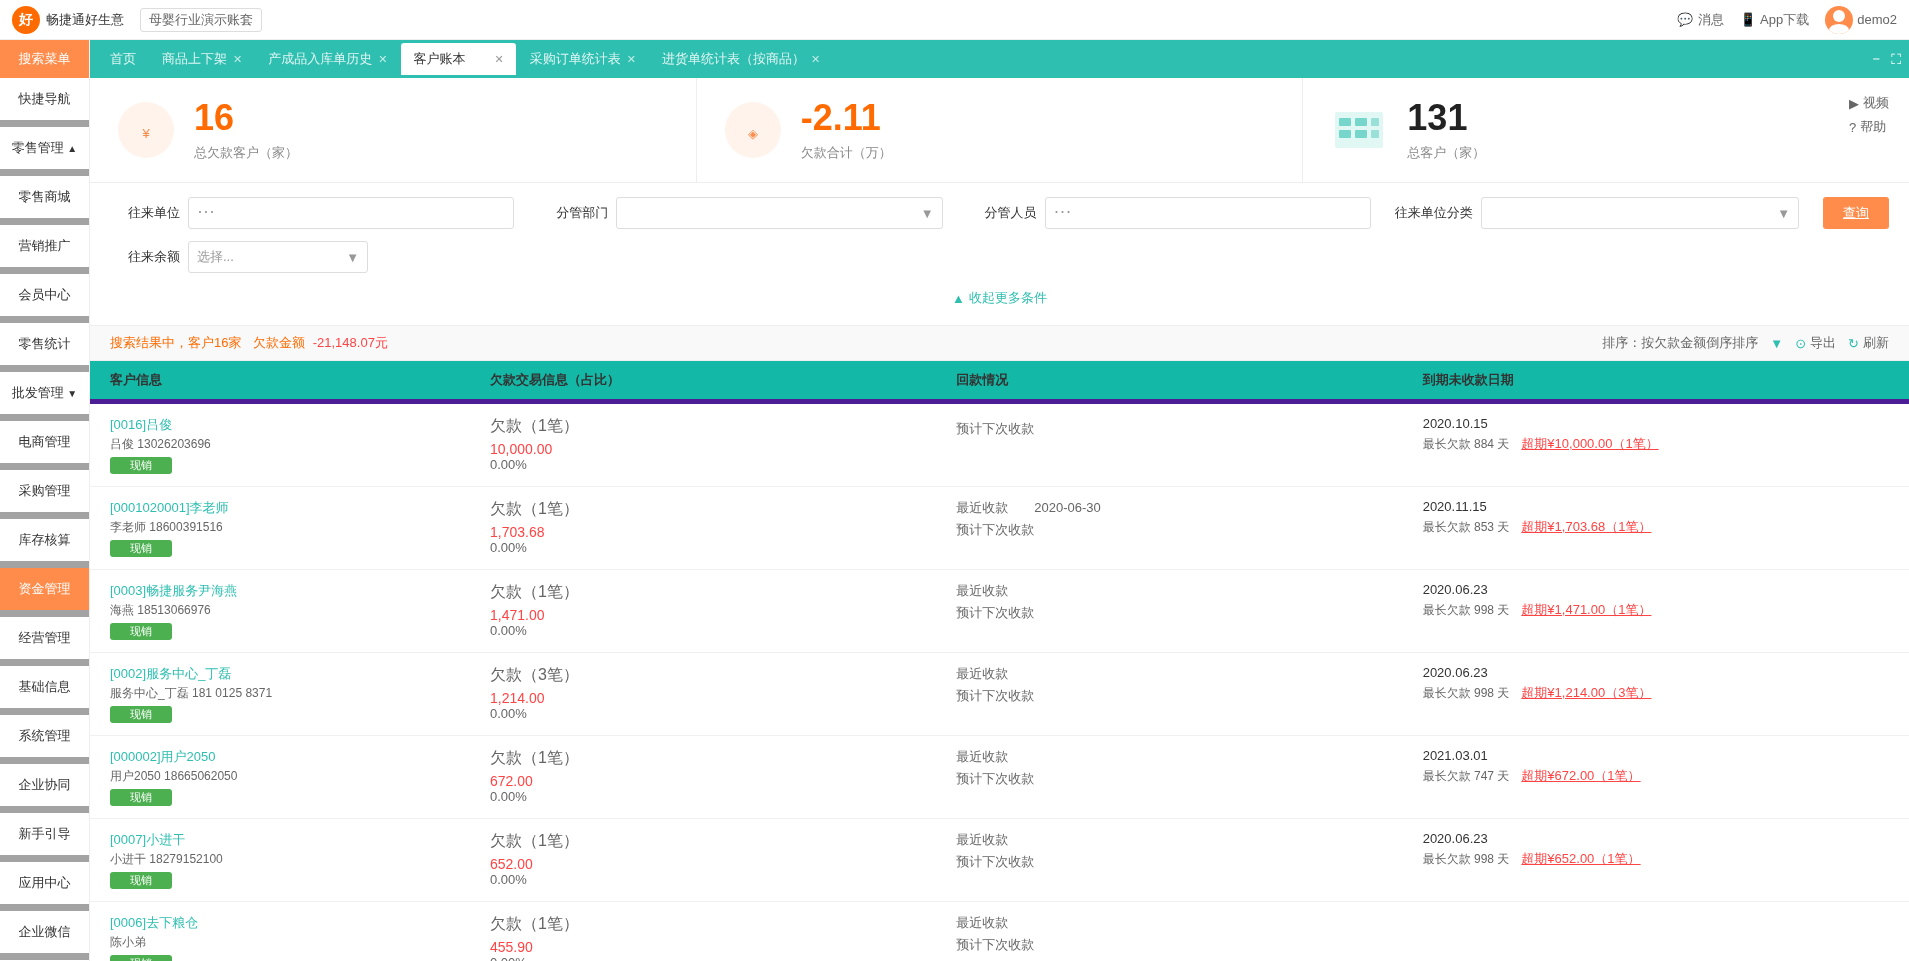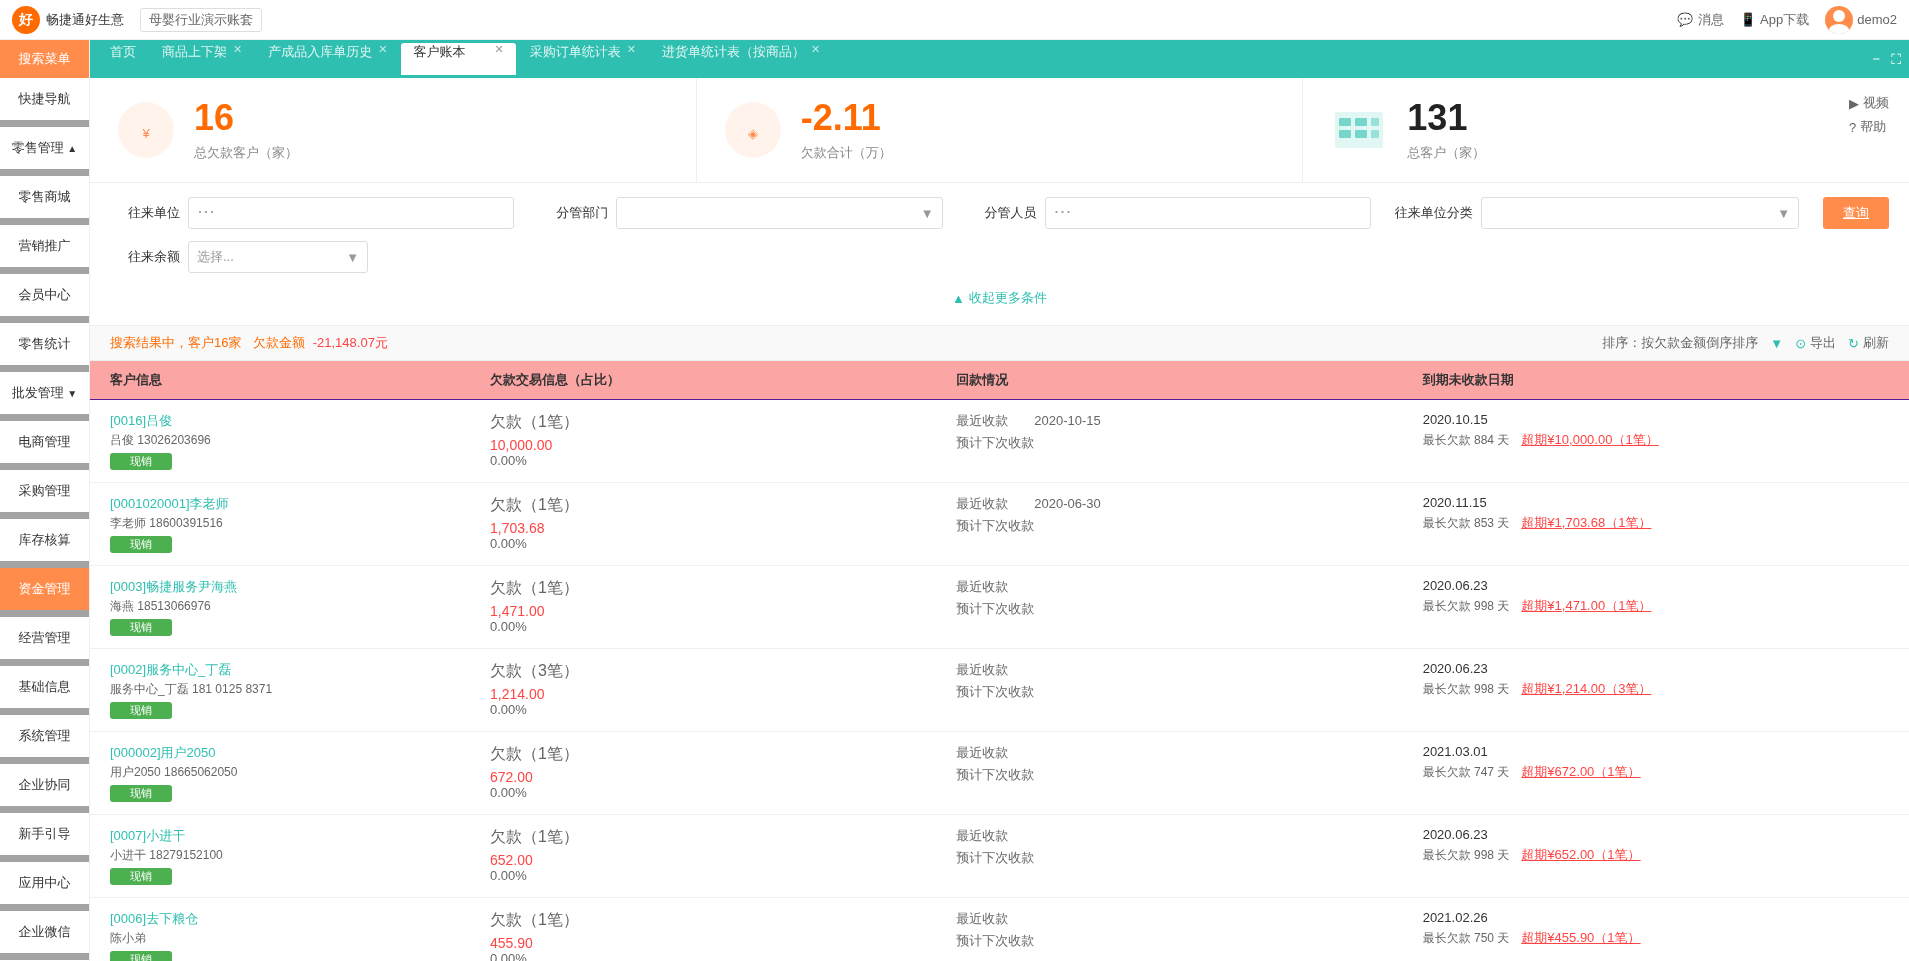--- a/index.html
+++ b/index.html
@@ -24,21 +24,21 @@
     .sidebar-search { padding: 10px 8px; background: #ff8c4b; color: #fff; text-align: center; font-size: 13px; cursor: pointer; }
     .sidebar-nav-item { padding: 12px 8px; text-align: center; color: #333; cursor: pointer; border-bottom: 7px solid #a3a3a3; font-size: 13px; white-space: nowrap; }
     .sidebar-nav-item.active { background: #ff8c4b; color: #fff; }
     .sidebar-nav-item .arrow { font-size: 10px; }
 
     
     .content-area { flex: 1; display: flex; flex-direction: column; overflow: hidden; }
 
     
     .tab-bar { height: 38px; background: #2ebfb0; display: flex; align-items: center; padding: 0 8px; gap: 2px; flex-shrink: 0; position: relative; }
-    .tab-item { height: 32px; padding: 0 12px; display: flex; gap: 6px; cursor: pointer; font-size: 13px; color: rgba(255,255,255,0.85); border-radius: 3px 3px 0 0; white-space: nowrap; }
+    .tab-item { height: 32px; padding: 0 12px; display: flex; align-items: center; gap: 6px; cursor: pointer; font-size: 13px; color: rgba(255,255,255,0.85); border-radius: 3px 3px 0 0; white-space: nowrap; }
     .tab-item.active { background: #fff; color: #333; border-radius: 3px 3px 0 0; gap: 29px; }
     .tab-item .close { color: rgba(255,255,255,0.7); font-size: 11px; cursor: pointer; }
     .tab-item.active .close { color: #999; }
     .tab-bar-actions { margin-left: auto; display: flex; align-items: center; gap: 8px; color: #fff; font-size: 16px; cursor: pointer; }
 
     
     .page-content { flex: 1; overflow-y: auto; background: #f5f5f5; padding: 0; }
 
     
     .stats-row { display: flex; background: #fff; border-bottom: 1px solid #eee; }
@@ -69,21 +69,21 @@
     
     .result-bar { background: #f9f9f9; padding: 8px 20px; display: flex; align-items: center; justify-content: space-between; border-bottom: 1px solid #eee; }
     .result-info { color: #333; font-size: 13px; }
     .result-info span { color: #ff6b00; }
     .result-actions { display: flex; align-items: center; gap: 12px; color: #666; font-size: 13px; }
     .result-action { display: flex; align-items: center; gap: 4px; cursor: pointer; }
     .sort-label { color: #666; }
 
     
     .data-table { width: 100%; background: #fff; }
-    .table-header { display: grid; grid-template-columns: 380px 1fr 1fr 1fr; padding: 10px 20px; background: #fca5a5; border-bottom: 1px solid #4c1d95; font-weight: 600; color: #333; font-size: 13px; }
+    .table-header { display: grid; grid-template-columns: 380px 1fr 1fr 1fr; padding: 10px 20px; background: #14b8a6; border-bottom: 5px solid #4c1d95; font-weight: 600; color: #333; font-size: 13px; }
     .table-row { display: grid; grid-template-columns: 380px 1fr 1fr 1fr; padding: 12px 20px; border-bottom: 1px solid #f0f0f0; background: #fff; align-items: start; }
     .customer-name { color: #2ebfb0; font-size: 13px; cursor: pointer; text-decoration: none; }
     .customer-phone { color: #666; font-size: 12px; margin-top: 2px; }
     .customer-tag { display: inline-block; background: #4caf50; color: #fff; font-size: 11px; padding: 1px 20px; border-radius: 3px; margin-top: 4px; }
     .debt-amount { color: #ff4444; font-size: 14px; margin-top: 4px; }
     .debt-label { color: #666; font-size: 16px; }
     .debt-percent { color: #666; font-size: 13px; }
     .collect-info { color: #666; font-size: 13px; }
     .collect-date { color: #666; font-size: 13px; margin-top: 4px; }
     .overdue-date { color: #333; margin-bottom: 4px; }
@@ -325,21 +325,20 @@
             <a class="customer-name">[0016]吕俊</a>
             <div class="customer-phone">吕俊  13026203696</div>
             <span class="customer-tag">现销</span>
           </div>
           <div>
             <div class="debt-label">欠款（1笔）</div>
             <div class="debt-amount">10,000.00</div>
             <div class="debt-percent">0.00%</div>
           </div>
           <div>
-            <div class="collect-info">最近收款　　2020-10-15</div>
             <div class="collect-date">预计下次收款</div>
           </div>
           <div>
             <div class="overdue-date">2020.10.15</div>
             <div class="overdue-days">最长欠款 884 天　<span class="overdue-link">超期¥10,000.00（1笔）</span></div>
           </div>
         </div>
 
         <div class="table-row">
           <div>
@@ -454,22 +453,18 @@
           </div>
           <div>
             <div class="debt-label">欠款（1笔）</div>
             <div class="debt-amount">455.90</div>
             <div class="debt-percent">0.00%</div>
           </div>
           <div>
             <div class="collect-info">最近收款</div>
             <div class="collect-date">预计下次收款</div>
           </div>
-          <div>
-            <div class="overdue-date">2021.02.26</div>
-            <div class="overdue-days">最长欠款 750 天　<span class="overdue-link">超期¥455.90（1笔）</span></div>
-          </div>
         </div>
 
       </div>
     </div>
   </div>
 </div>
 
 </body></html>

